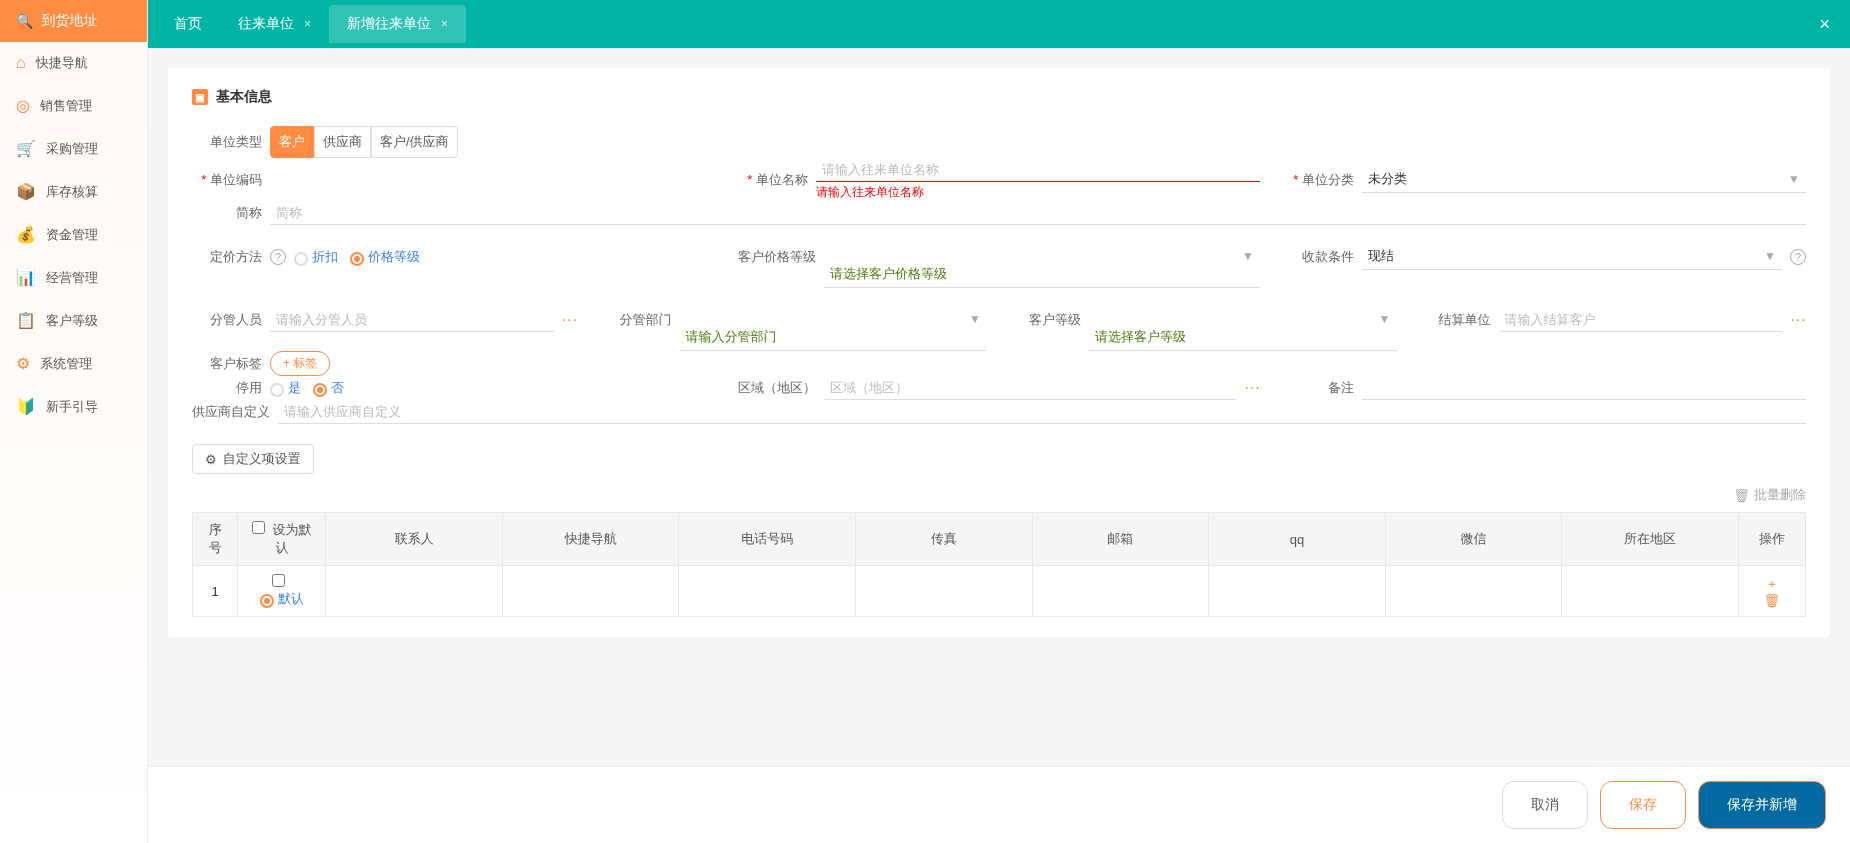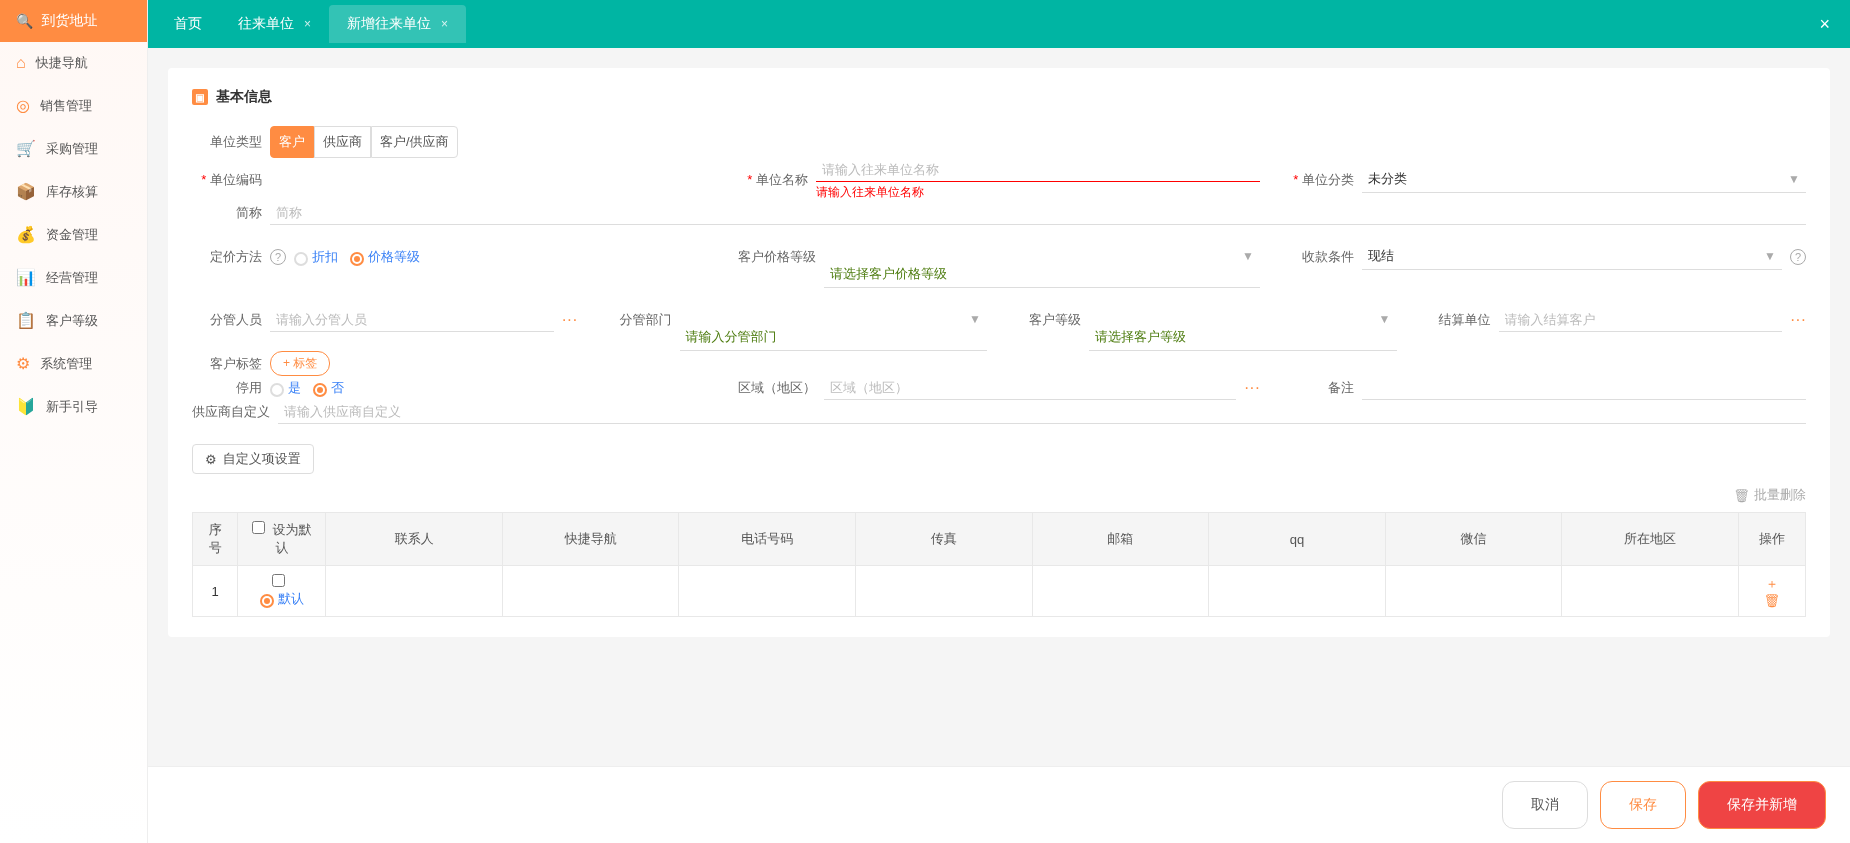--- a/index.html
+++ b/index.html
@@ -285,21 +285,21 @@
     }
     .footer-btn {
       padding: 14px 28px;
       border-radius: 12px;
       cursor: pointer;
       font-size: 14px;
       border: 1px solid;
     }
     .footer-btn.cancel { background: white; color: #555; border-color: #ddd; }
     .footer-btn.save { background: white; color: #ff8c42; border-color: #ff8c42; }
-    .footer-btn.save-new { background: #ef4444; color: white; border-color: #ff8c42; text-align: center; }
+    .footer-btn.save-new { background: #0369a1; color: white; border-color: #ff8c42; text-align: center; }
 
     .error-container { display: flex; flex-direction: column; }
   </style>
 </head>
 <body>
 
 <div class="sidebar">
   <div class="sidebar-top">
     <span>🔍</span>
     <span>到货地址</span>

